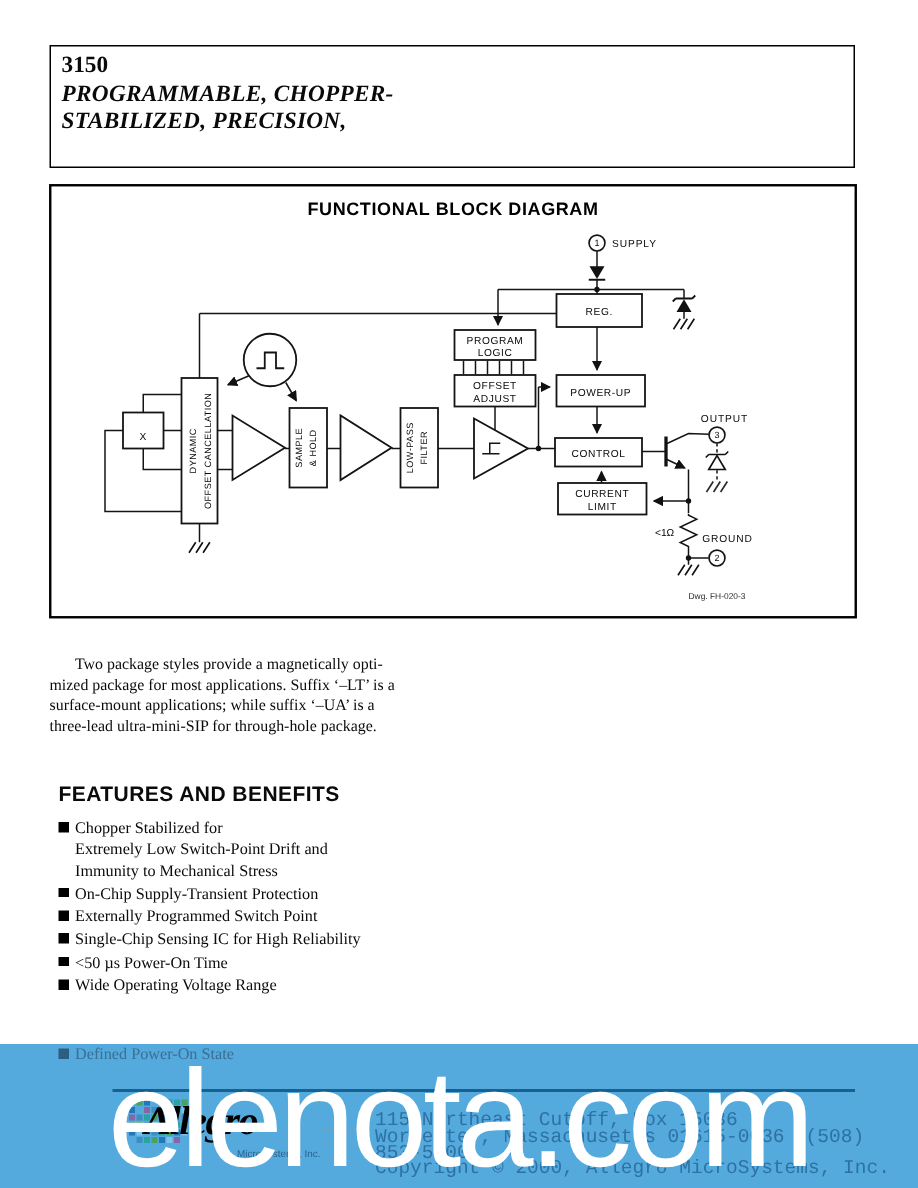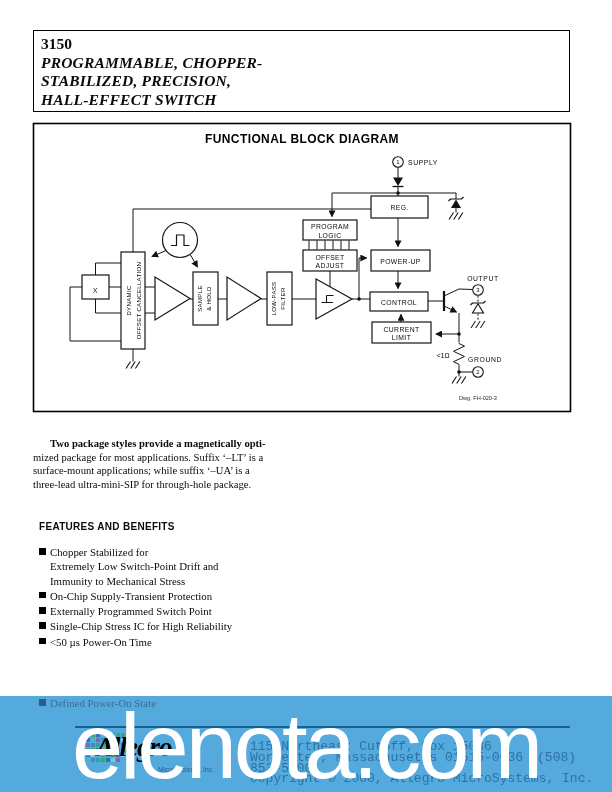--- a/index.html
+++ b/index.html
@@ -9,25 +9,25 @@
 
   
   .titlebox{left:33px;top:30px;width:537px;height:82px;border:1.8px solid #000;box-sizing:border-box;
             padding:4px 0 0 7px;}
   .partnum{font-weight:bold;font-size:15.5px;line-height:18.5px;}
   .titleline{font-weight:bold;font-style:italic;font-size:15.5px;line-height:18.5px;letter-spacing:.2px;}
 
   
   .desc{left:33px;top:437px;width:290px;font-size:10.6px;line-height:13.7px;}
   .desc .dline{white-space:nowrap;}
-  .desc .dline:first-child{text-indent:17px;font-weight:bold;}
+  .desc .dline:first-child{text-indent:17px;}
 
   
   .feat-head{left:39px;top:521px;font-family:"Liberation Sans",sans-serif;font-weight:bold;
-             font-size:10px;letter-spacing:.3px;}
+             font-size:14px;letter-spacing:.3px;}
   .featlist{left:39px;top:545px;width:280px;font-size:10.8px;line-height:14.3px;}
   .fitem{position:relative;padding-left:11px;margin-bottom:1px;}
   .fitem .bul{position:absolute;left:0;top:3px;width:6.5px;height:6.5px;background:#000;}
 
   
   .banner{left:0;top:696px;width:612px;height:96px;background:#54A9DD;}
   .ov-item{position:absolute;left:39px;top:0px;padding-left:11px;font-size:10.8px;line-height:14.3px;color:#3b6f94;}
   .ov-item .bul{position:absolute;left:0;top:3px;width:6.5px;height:6.5px;background:#2c5e84;}
   .rule{position:absolute;left:75px;top:30px;width:495px;height:2px;background:#19608F;}
   .logo-mosaic{position:absolute;left:86px;top:37px;width:40px;height:30px;}
@@ -53,21 +53,20 @@
 </style>
 </head>
 <body>
 
 <div class="page">
 
   <div class="abs titlebox">
     <div class="partnum">3150</div>
     <div class="titleline">PROGRAMMABLE, CHOPPER-</div>
     <div class="titleline">STABILIZED, PRECISION,</div>
-    <div class="titleline">HALL-EFFECT SWITCH</div>
   </div>
 
   <svg class="abs" style="left:0;top:0" width="612" height="792" viewBox="0 0 612 792">
     <defs>
       <marker id="ah" viewBox="0 0 8 8" refX="7" refY="4" markerWidth="7" markerHeight="7" orient="auto-start-reverse">
         <path d="M0,0 L8,4 L0,8 z" fill="#111"></path>
       </marker>
       <g id="gnd">
           <path d="M-7,7 L-2.5,0 M-2.3,7 L2.2,0 M2.4,7 L6.9,0" stroke="#111" stroke-width="1.1" fill="none"></path>
         </g>
@@ -217,25 +216,29 @@
     <div class="fitem">
         <span class="bul"></span>
         <div>On-Chip Supply-Transient Protection</div>
       </div>
     <div class="fitem">
         <span class="bul"></span>
         <div>Externally Programmed Switch Point</div>
       </div>
     <div class="fitem">
         <span class="bul"></span>
-        <div>Single-Chip Stress IC for High Reliability</div>
+        <div>Single-Chip Sensing IC for High Reliability</div>
       </div>
     <div class="fitem">
         <span class="bul"></span>
         <div>&lt;50 µs Power-On Time</div>
+      </div>
+    <div class="fitem">
+        <span class="bul"></span>
+        <div>Wide Operating Voltage Range</div>
       </div>
   </div>
 
   <div class="abs banner" style="background: rgb(84, 169, 221);">
     <div class="ov-item">
       <span class="bul"></span>
       <div>Defined Power-On State</div>
     </div>
     <div class="rule" style="background: rgb(25, 96, 143);"></div>
 

